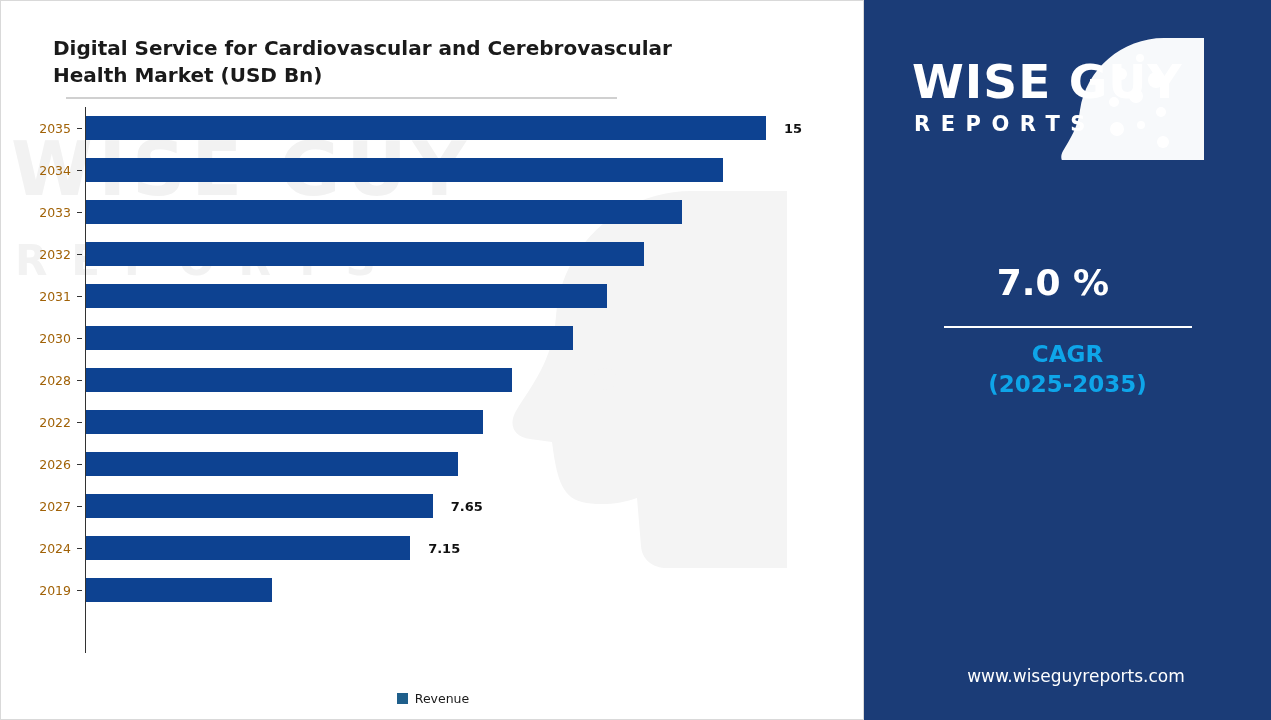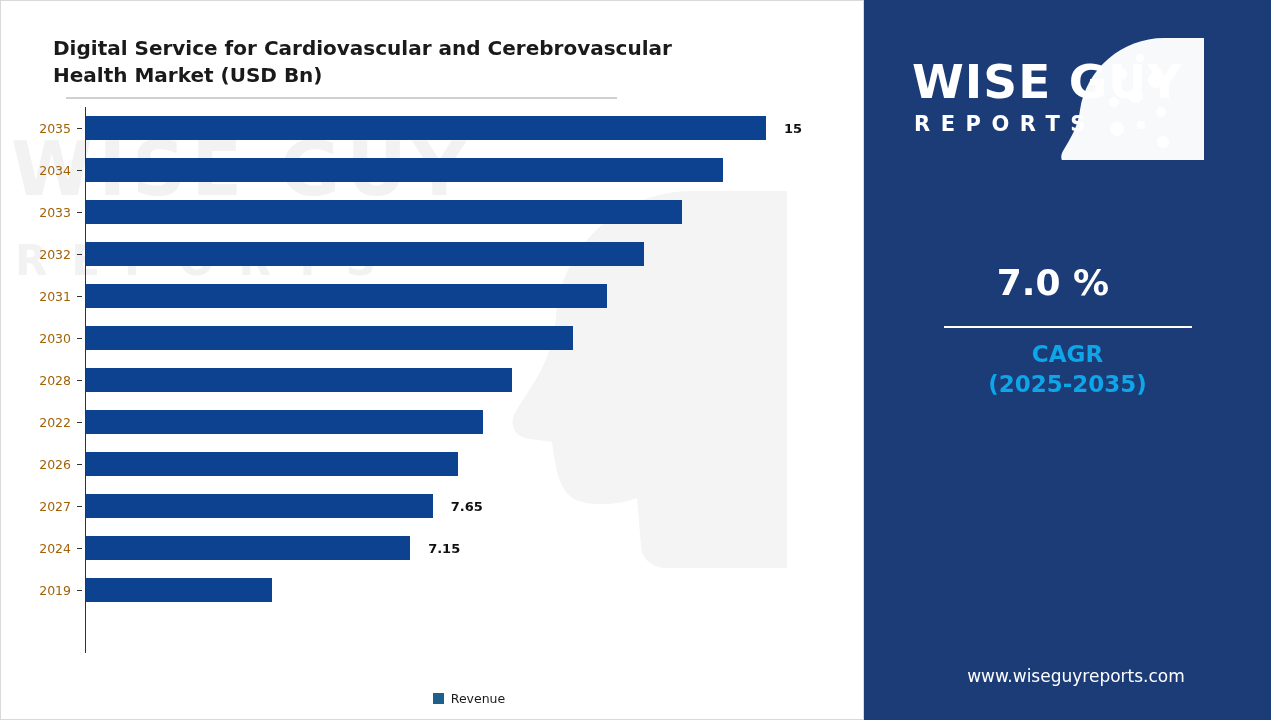--- a/index.html
+++ b/index.html
@@ -139,21 +139,20 @@
   .legend {
     position: absolute;
     left: 0;
     top: 690px;
     width: 864px;
     display: flex;
     justify-content: center;
     align-items: center;
     gap: 7px;
     z-index: 3;
-    margin-left: 36px;
   }
   .legend-swatch {
     width: 11px;
     height: 11px;
     background: #1f5f8b;
     display: inline-block;
   }
   .legend-label {
     font-size: 12.5px;
     color: #1a1a1a;

